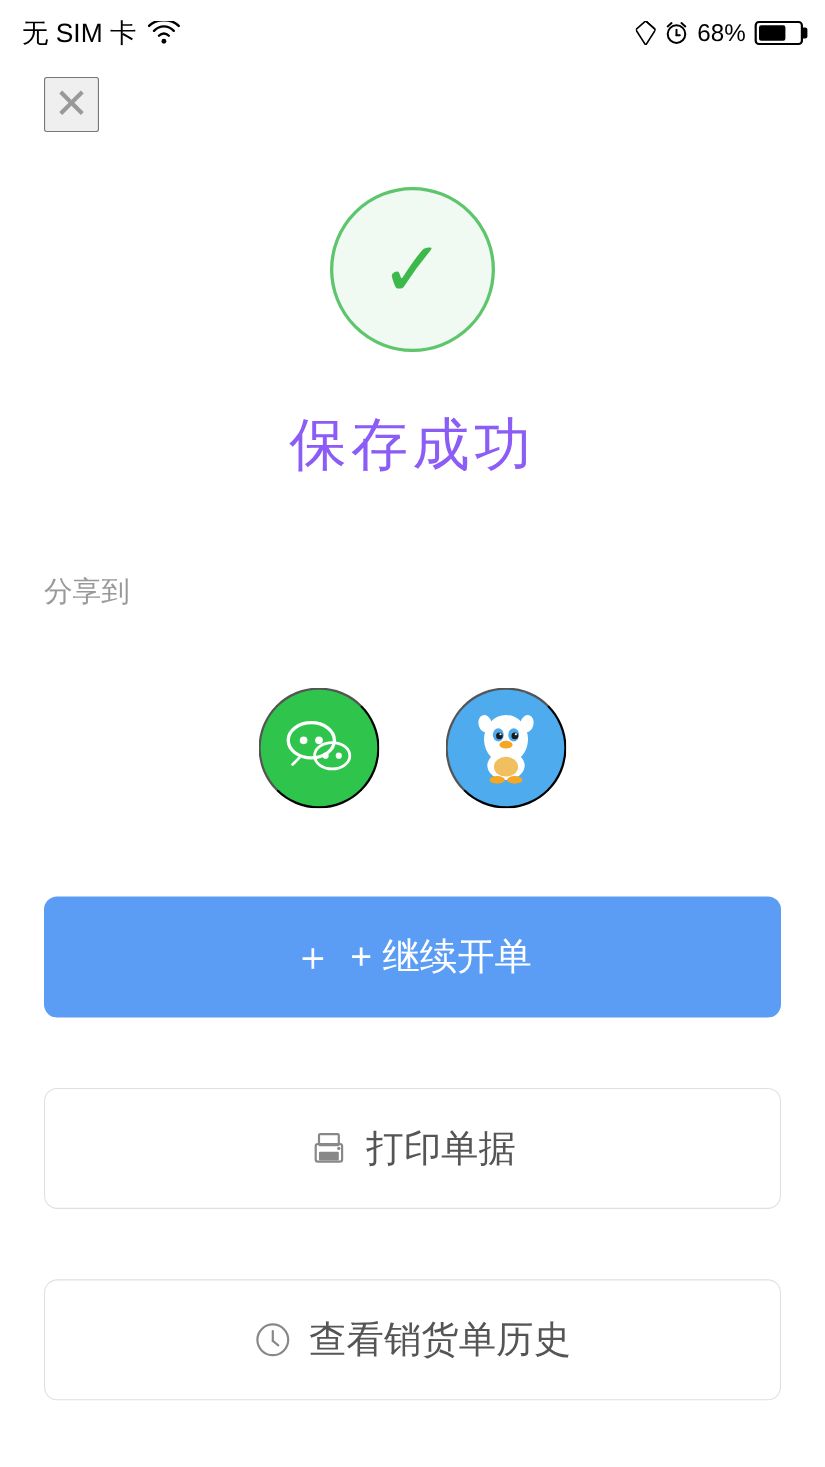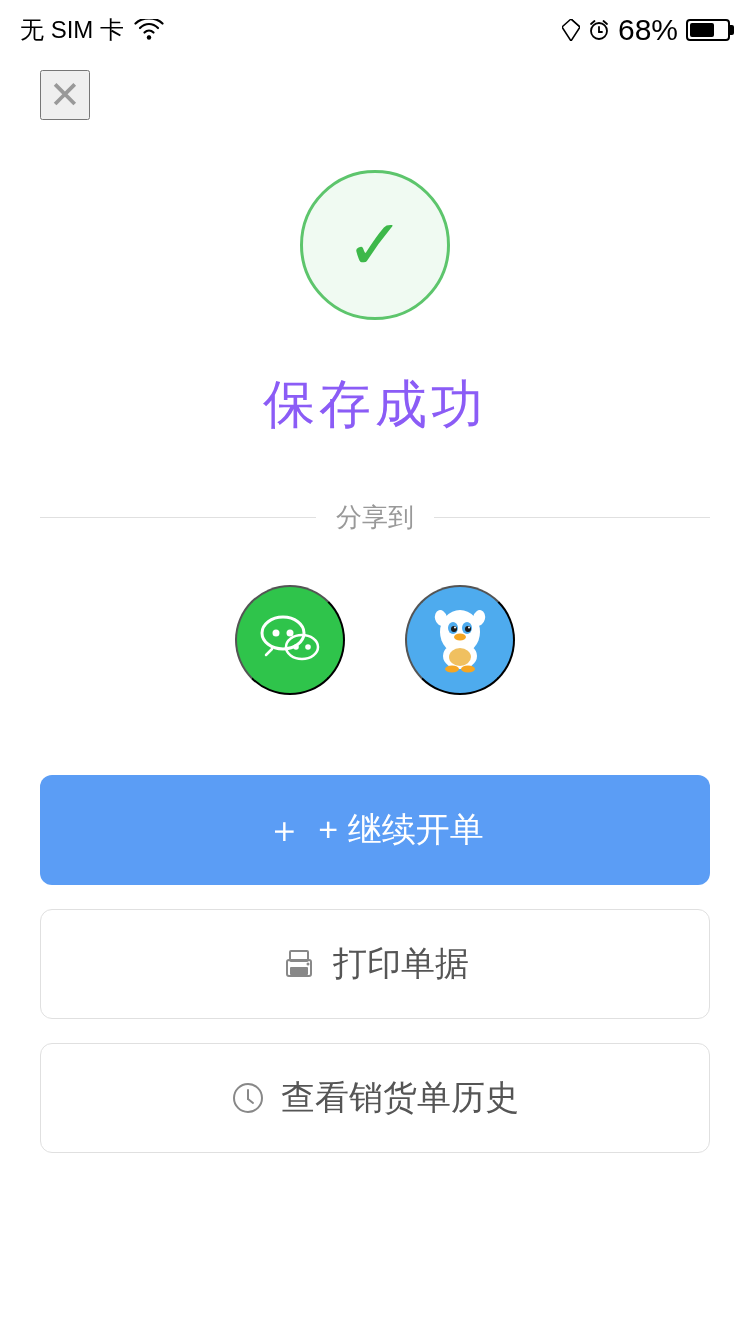--- a/index.html
+++ b/index.html
@@ -137,23 +137,24 @@
       font-weight: 500;
       color: #8b5cf6;
       margin-top: 50px;
       letter-spacing: 4px;
     }
 
     
     .share-divider {
       width: 100%;
       display: flex;
-      align-items: center;
+      align-items: flex-start;
       margin-top: 60px;
       gap: 20px;
+      flex-direction: column;
     }
 
     .divider-line {
       flex: 1;
       height: 1px;
       background: #e0e0e0;
     }
 
     .divider-text {
       font-size: 26px;
@@ -218,20 +219,21 @@
       border: 1px solid #e0e0e0;
       border-radius: 12px;
       display: flex;
       align-items: center;
       justify-content: center;
       gap: 16px;
       cursor: pointer;
       color: #555;
       font-size: 34px;
       font-weight: 400;
+      margin-top: 40px;
     }
   </style>
 </head>
 <body>
 
 <div class="status-bar">
   <div class="status-left">
     <span>无 SIM 卡</span>
 
     <svg width="30" height="22" viewBox="0 0 30 22" fill="none">
@@ -251,21 +253,21 @@
       <path d="M9 0 L18 8" stroke="#000" stroke-width="1.5"></path>
     </svg>
 
     <svg width="22" height="22" viewBox="0 0 22 22" fill="none">
       <circle cx="11" cy="12" r="8" stroke="#000" stroke-width="1.8" fill="none"></circle>
       <line x1="11" y1="8" x2="11" y2="13" stroke="#000" stroke-width="1.8" stroke-linecap="round"></line>
       <line x1="11" y1="13" x2="14" y2="13" stroke="#000" stroke-width="1.8" stroke-linecap="round"></line>
       <path d="M3 5 L6.5 2" stroke="#000" stroke-width="1.8" stroke-linecap="round"></path>
       <path d="M19 5 L15.5 2" stroke="#000" stroke-width="1.8" stroke-linecap="round"></path>
     </svg>
-    <span style="font-size:30px;">68%</span>
+    <span style="font-size:22px;">68%</span>
     <div class="battery-icon">
       <div class="battery-fill"></div>
     </div>
   </div>
 </div>
 
 <div class="main-content">
 
   <button class="close-btn">
     <span class="close-x">✕</span>

